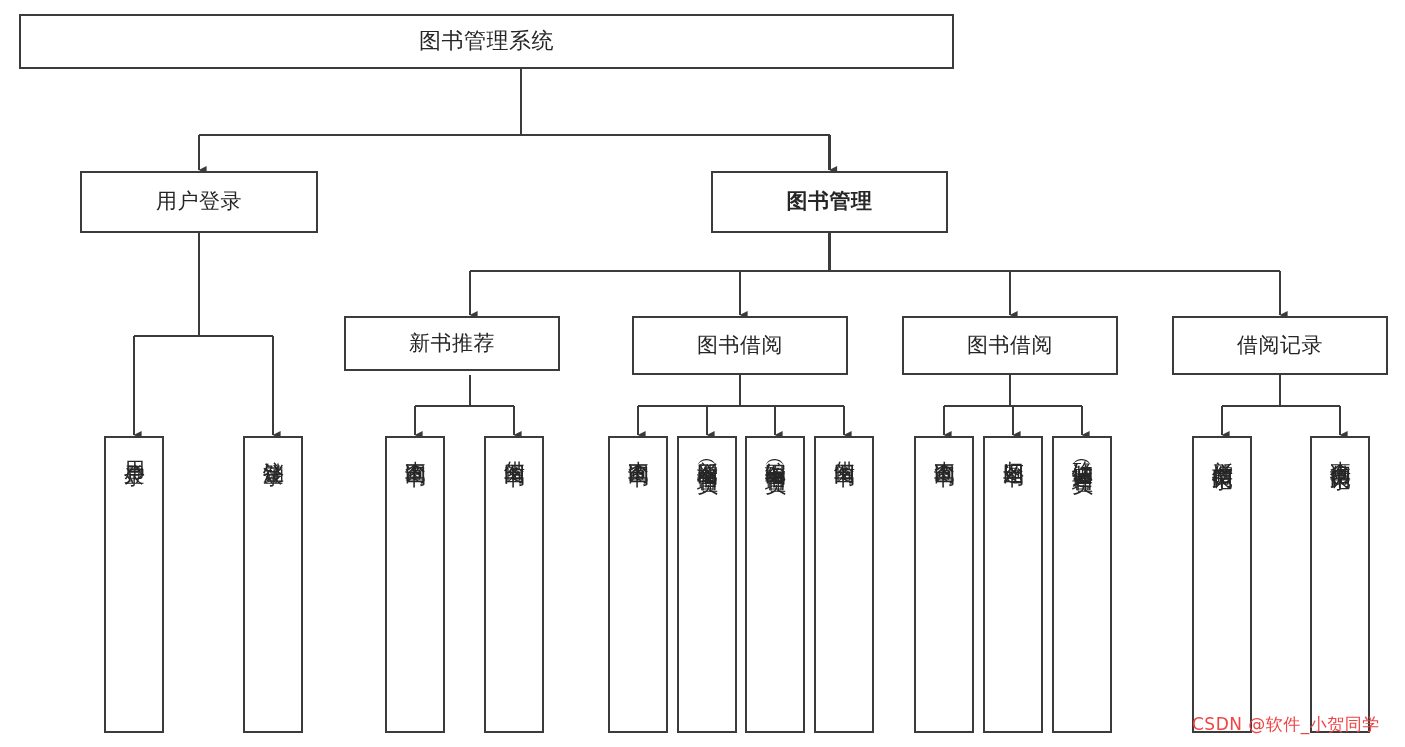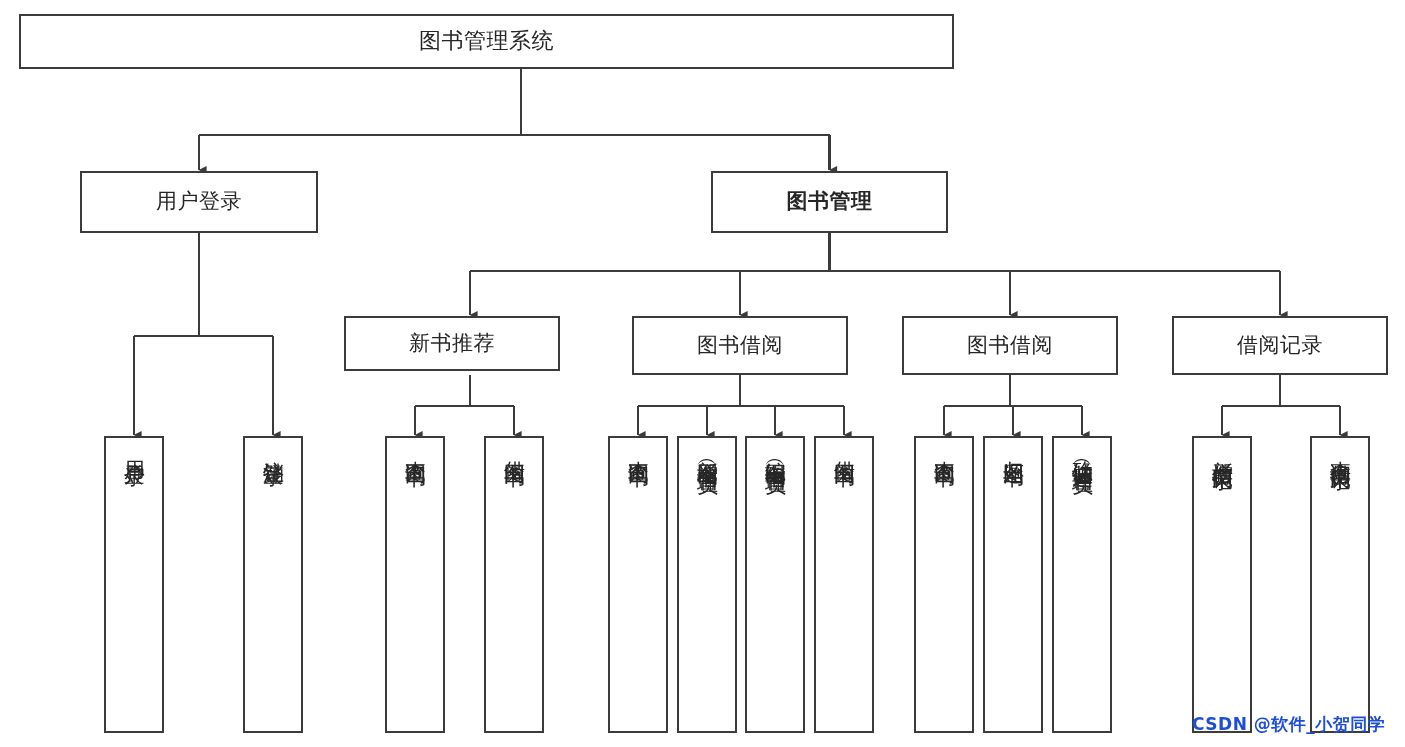--- a/index.html
+++ b/index.html
@@ -60,26 +60,25 @@
     writing-mode: vertical-rl;
     text-orientation: upright;
     font-size: 21px;
     letter-spacing: 2px;
     line-height: 1;
     height: auto;
     max-height: 286px;
   }
   #watermark {
     position: absolute;
-    color: #1d4ed8;
+    color: #ef4444;
     font-size: 17px;
     letter-spacing: 0.5px;
     white-space: nowrap;
     user-select: none;
-    font-weight: bold;
   }
 </style>
 </head>
 <body>
 
 <div id="diagram-canvas">
 
   <svg id="edge-layer" viewBox="0 0 1405 747" xmlns="http://www.w3.org/2000/svg">
     <defs>
       <marker id="arrowhead" markerWidth="9" markerHeight="9" refX="4.2" refY="8.2" orient="auto" markerUnits="userSpaceOnUse">

